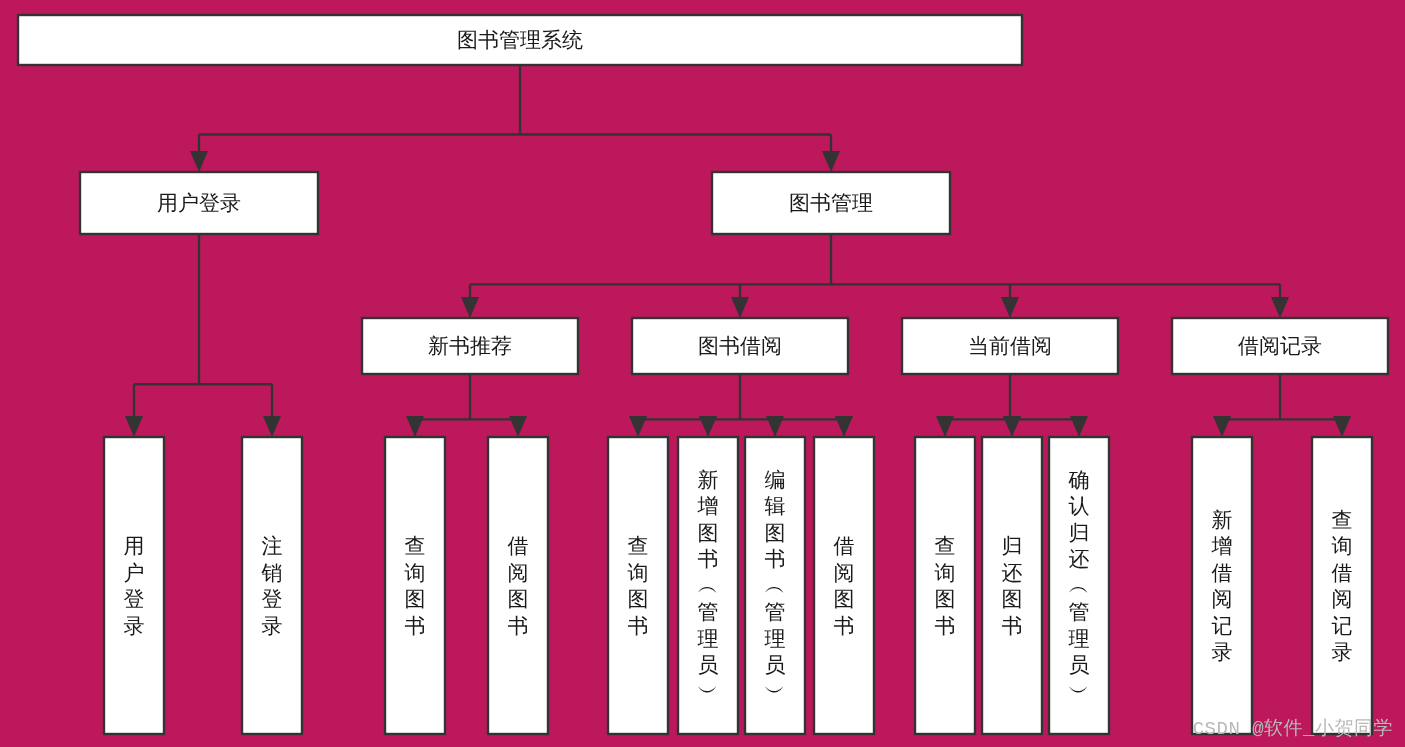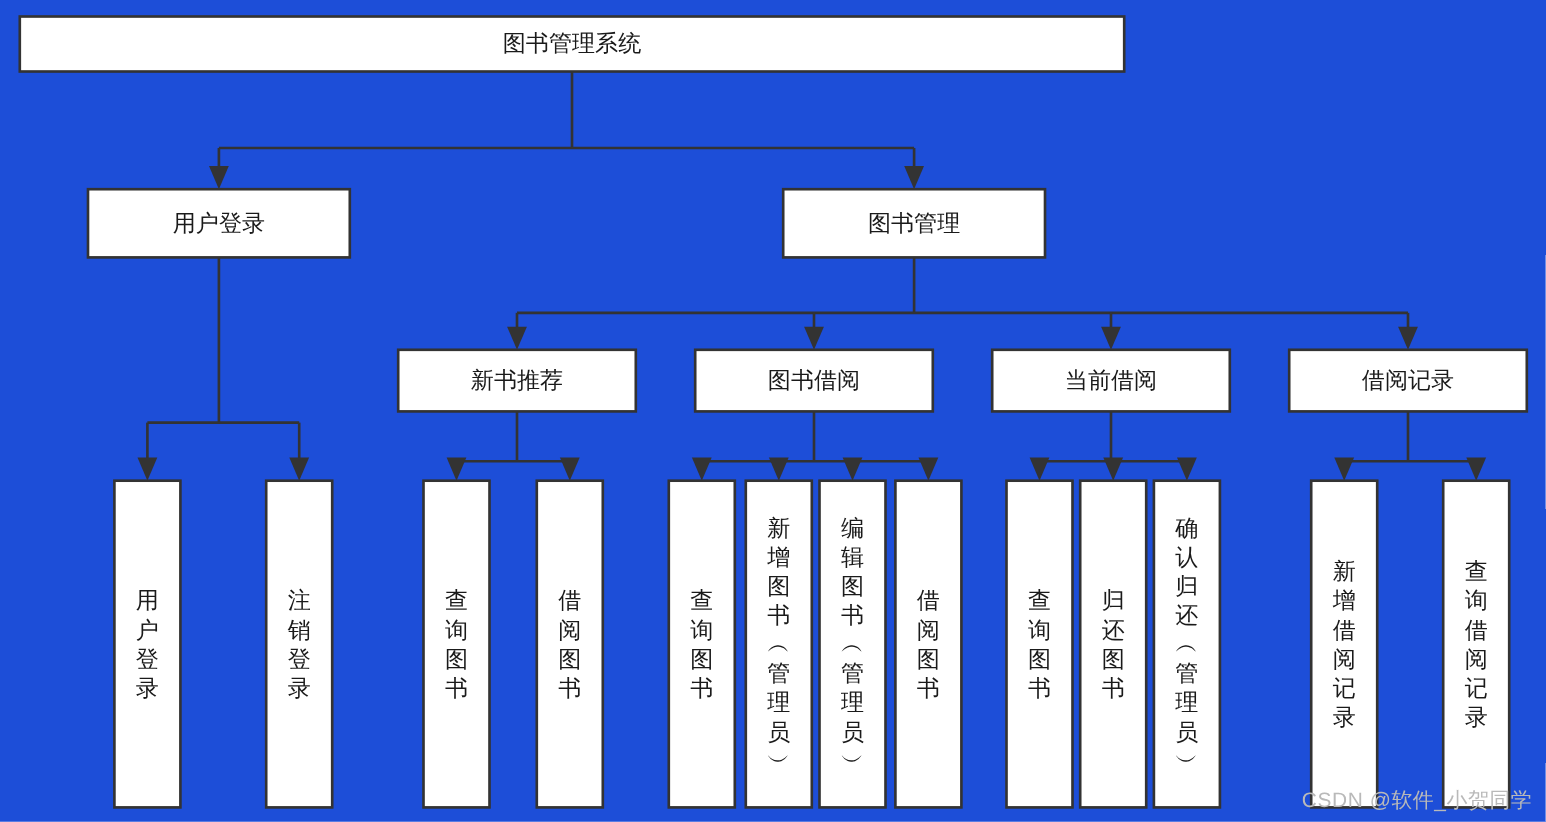--- a/index.html
+++ b/index.html
@@ -11,21 +11,21 @@
     width: 1405px;
     height: 747px;
     font-family: "Liberation Sans", "DejaVu Sans", sans-serif;
     overflow: hidden;
     position: relative;
   }
   #diagram-root {
     position: relative;
     width: 1405px;
     height: 747px;
-    background: #1d4ed8;
+    background: #be185d;
   }
   svg#flow-svg {
     position: absolute;
     left: 0;
     top: 0;
     width: 1405px;
     height: 747px;
     display: block;
   }
   .node-box {
@@ -53,21 +53,21 @@
   .node-label-v {
     font-family: "Liberation Sans", "DejaVu Sans", sans-serif;
     font-size: 21px;
     fill: #1a1a1a;
     text-anchor: middle;
   }
   .watermark-text {
     position: absolute;
     right: 12px;
     bottom: 6px;
-    font-family: Liberation Sans, sans-serif;
+    font-family: Liberation Mono, monospace;
     font-size: 19px;
     color: #b9b9b9;
     letter-spacing: 0.5px;
     white-space: nowrap;
     user-select: none;
   }
 </style>
 </head>
 <body>
 

